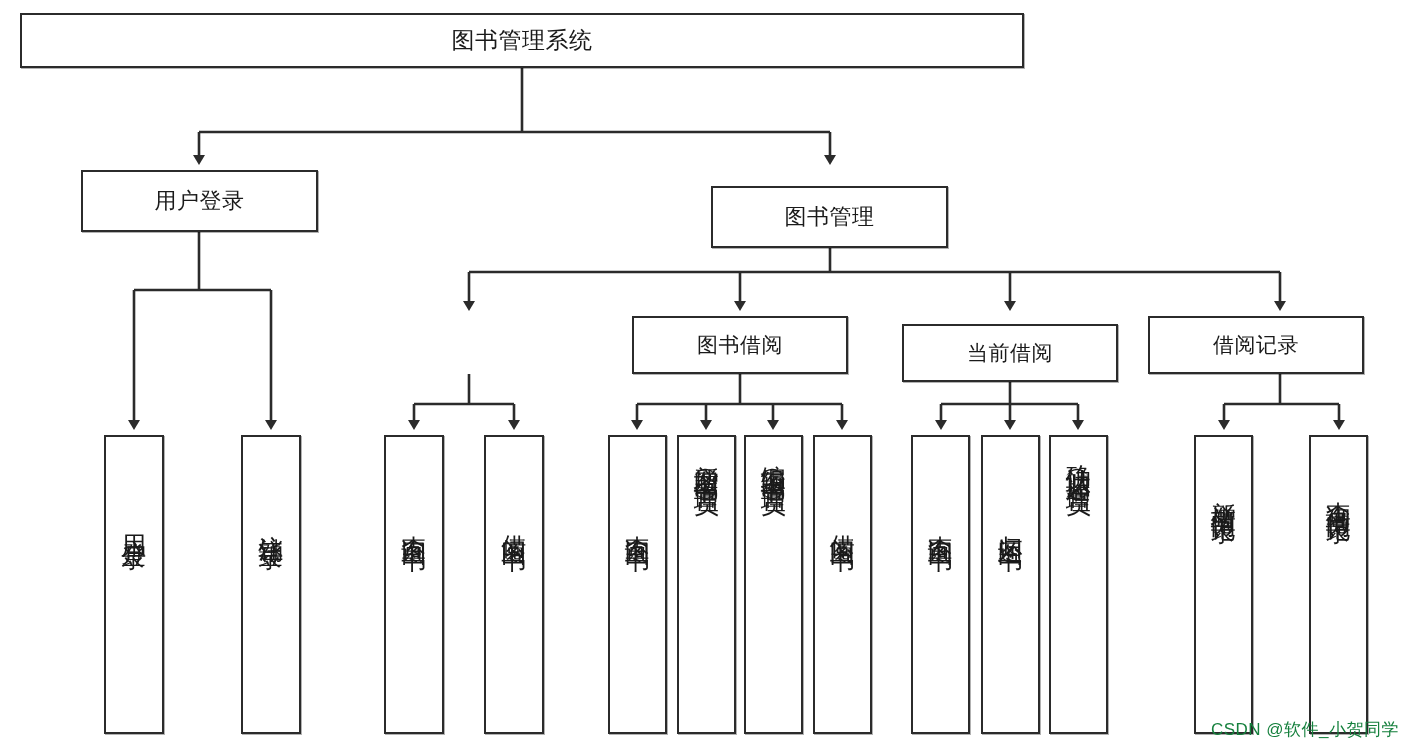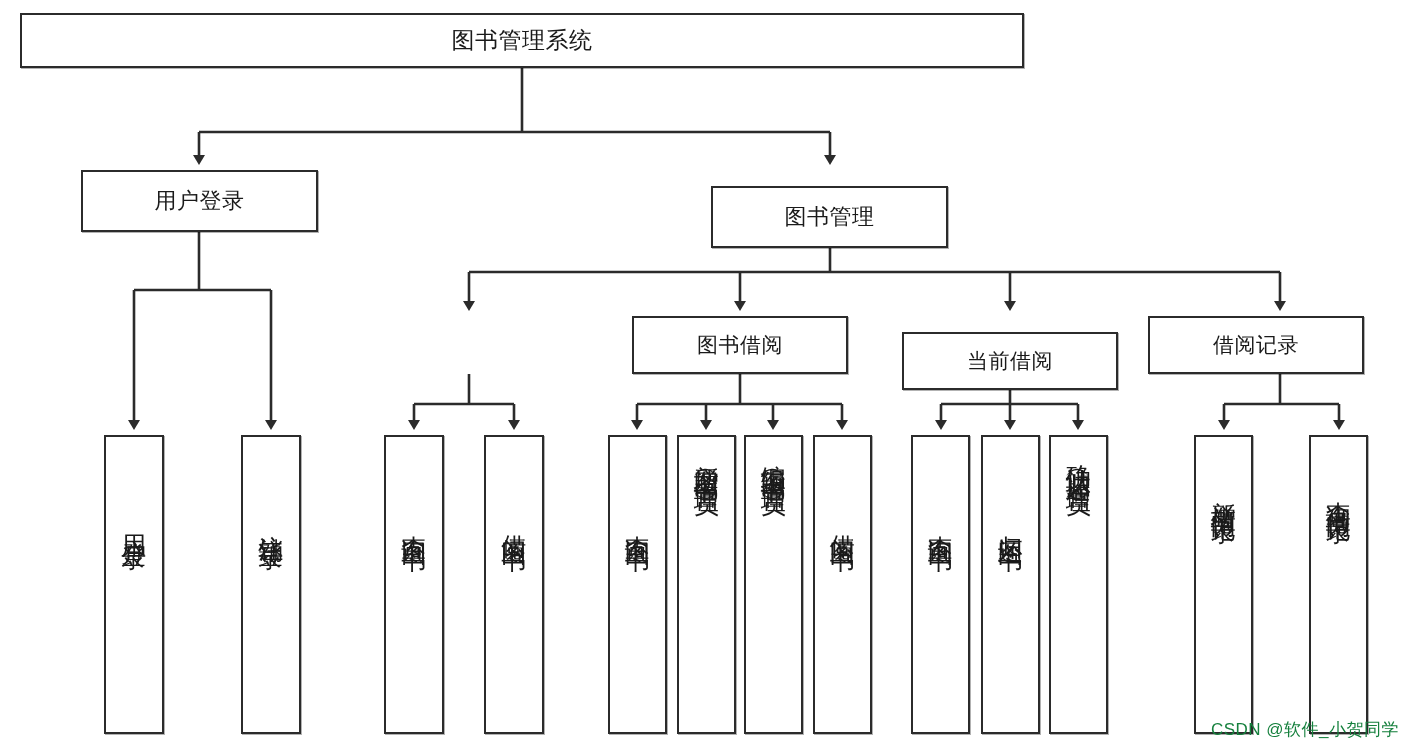--- a/index.html
+++ b/index.html
@@ -124,21 +124,21 @@
   <div class="node lvl1" style="left:81px;top:170px;width:237px;height:62px;">
     <span class="label">用户登录</span>
   </div>
   <div class="node lvl1" style="left:711px;top:170px;width:237px;height:62px;margin-top:16px;">
     <span class="label">图书管理</span>
   </div>
 
   <div class="node lvl2" style="left:632px;top:316px;width:216px;height:58px;">
     <span class="label">图书借阅</span>
   </div>
-  <div class="node lvl2" style="left:902px;top:332px;width:216px;height:58px;">
+  <div class="node lvl2" style="left:902px;top:324px;width:216px;height:58px;">
     <span class="label">当前借阅</span>
   </div>
   <div class="node lvl2" style="left:1148px;top:316px;width:216px;height:58px;">
     <span class="label">借阅记录</span>
   </div>
 
   <div class="node leaf" style="left:104px;top:435px;width:60px;height:299px;padding-top:78px;">
     <span class="label">用户登录</span>
   </div>
   <div class="node leaf" style="left:241px;top:435px;width:60px;height:299px;padding-top:78px;">

